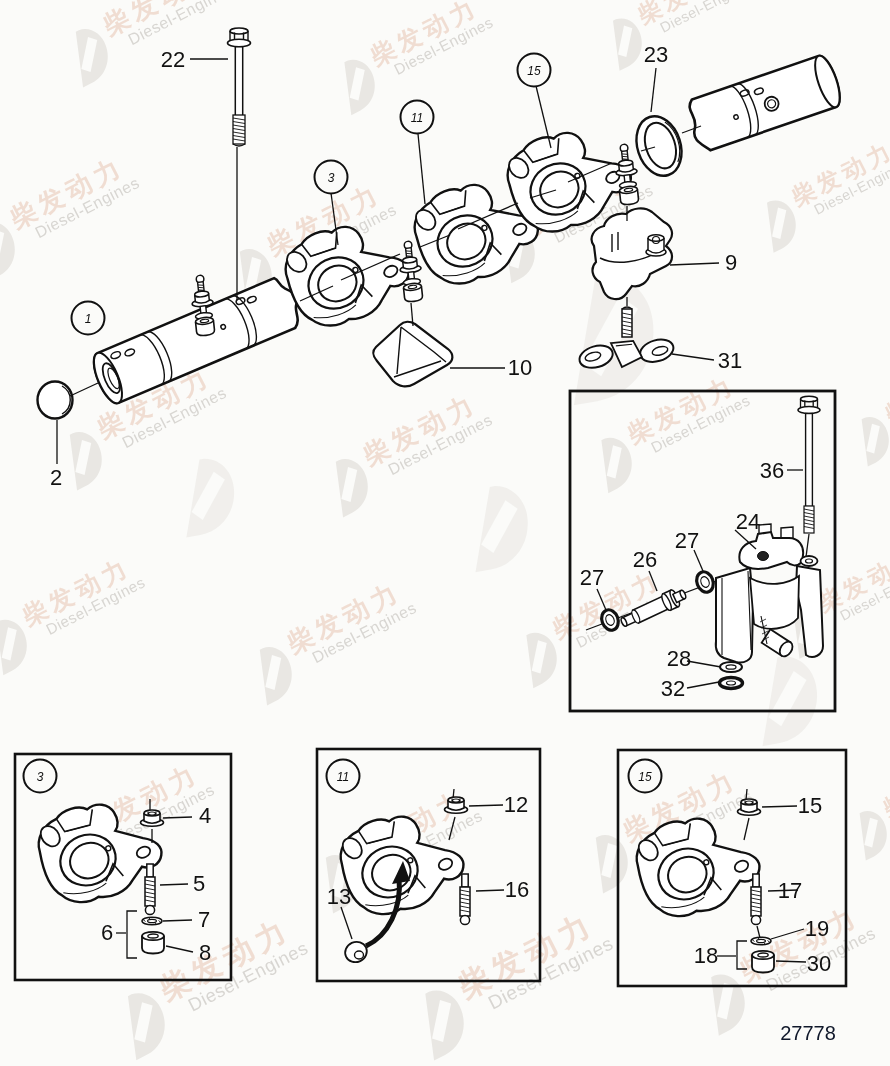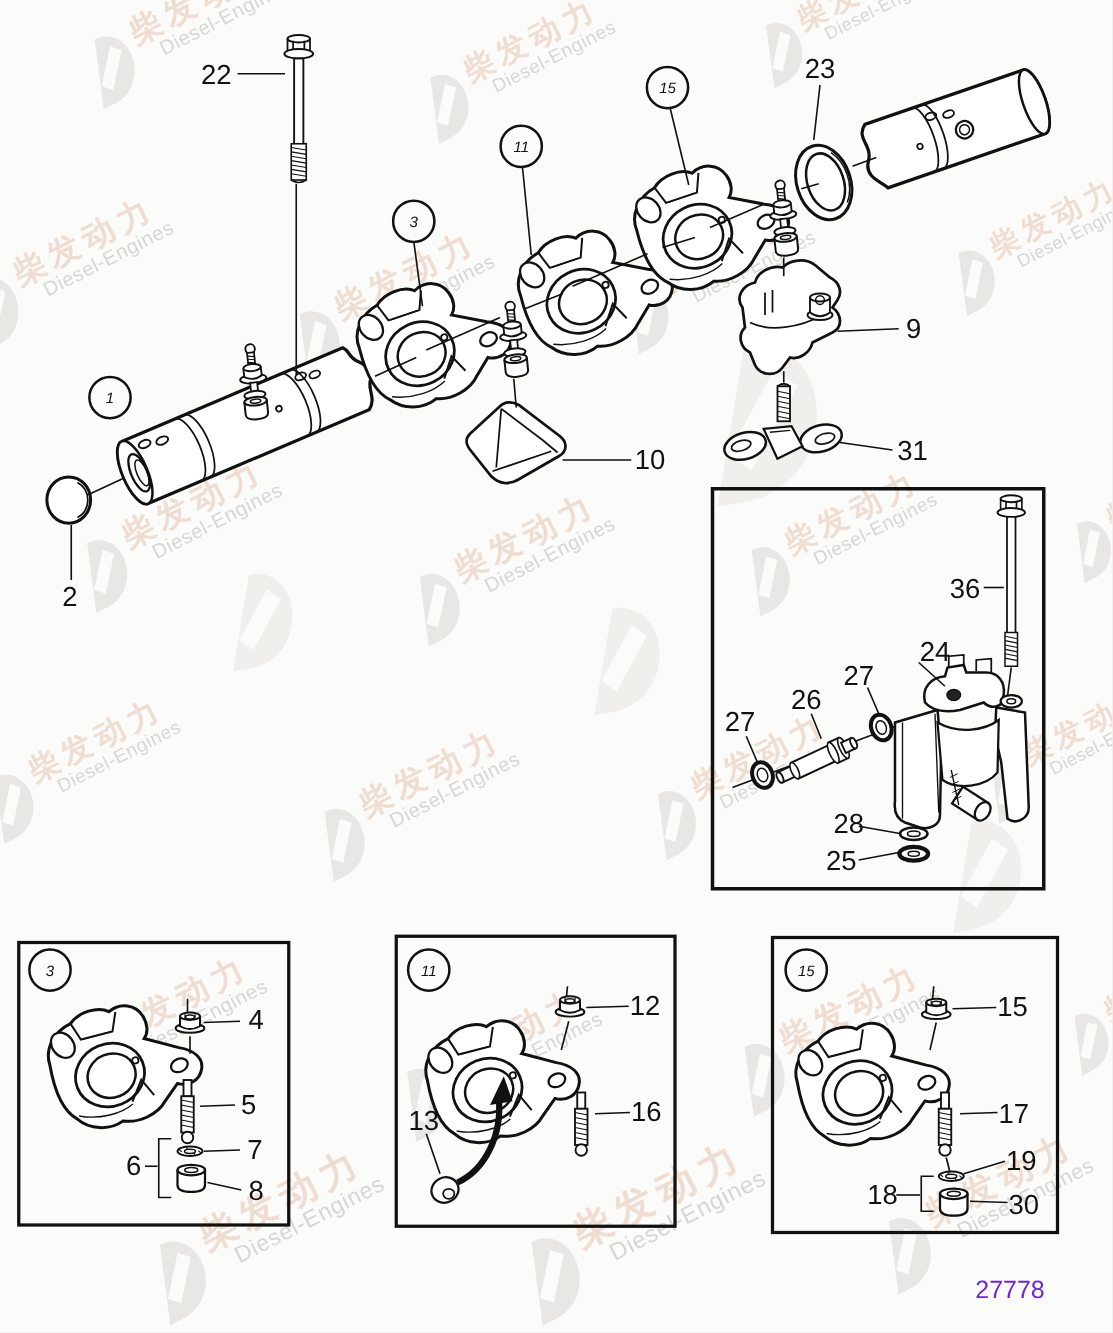--- a/index.html
+++ b/index.html
@@ -12,21 +12,21 @@
       transform-origin:left top;white-space:nowrap;}
   .wm .tb{display:flex;flex-direction:column;}
   .wm .cn{font-size:26px;font-weight:700;letter-spacing:5px;color:#f0ddd2;line-height:1;}
   .wm .en{font-size:16px;color:#d8d6d2;letter-spacing:.5px;margin:2px 0 0 16px;line-height:1;}
   .biglogo{position:absolute;pointer-events:none;opacity:.55;}
   
   .co{position:absolute;transform:translate(-50%,-50%);font-size:22px;color:#111;
       line-height:1;white-space:nowrap;}
   .co.circ{width:31px;height:31px;border:2.2px solid #111;border-radius:50%;
       display:flex;align-items:center;justify-content:center;font-size:12px;font-style:italic;}
-  .fig-num{position:absolute;transform:translate(-50%,-50%);font-size:20px;color:#6d28d9;}
+  .fig-num{position:absolute;transform:translate(-50%,-50%);font-size:20px;color:#0f172a;}
   
   svg .ln{stroke:#111;stroke-width:1.3;fill:none;}
   svg .o{stroke:#111;fill:#fff;}
   svg .d{stroke:#111;fill:none;}
 </style>
 </head>
 <body>
 
 <div class="stage">
 
@@ -561,36 +561,36 @@
     <div class="co" style="left:730px;top:361px">31</div>
     <div class="co" style="left:173px;top:60px">22</div>
     <div class="co" style="left:656px;top:55px">23</div>
 
     <div class="co" style="left:748px;top:522px">24</div>
     <div class="co" style="left:772px;top:471px">36</div>
     <div class="co" style="left:645px;top:560px">26</div>
     <div class="co" style="left:687px;top:541px">27</div>
     <div class="co" style="left:592px;top:578px">27</div>
     <div class="co" style="left:679px;top:659px">28</div>
-    <div class="co" style="left:673px;top:689px">25</div>
+    <div class="co" style="left:673px;top:689px">32</div>
 
     <div class="co circ" style="left:40px;top:776px">3</div>
     <div class="co" style="left:205px;top:816px">4</div>
     <div class="co" style="left:199px;top:884px">5</div>
     <div class="co" style="left:107px;top:933px">6</div>
     <div class="co" style="left:204px;top:920px">7</div>
     <div class="co" style="left:205px;top:953px">8</div>
 
     <div class="co circ" style="left:343px;top:776px">11</div>
     <div class="co" style="left:516px;top:805px">12</div>
     <div class="co" style="left:517px;top:890px">16</div>
     <div class="co" style="left:339px;top:897px">13</div>
 
     <div class="co circ" style="left:645px;top:776px">15</div>
     <div class="co" style="left:810px;top:806px">15</div>
-    <div class="co" style="left:811px;top:891px">17</div>
+    <div class="co" style="left:790px;top:891px">17</div>
     <div class="co" style="left:706px;top:956px">18</div>
     <div class="co" style="left:817px;top:929px">19</div>
     <div class="co" style="left:819px;top:964px">30</div>
 
     <div class="fig-num" style="left:808px;top:1033px">27778</div>
   </div>
 </div>
 
 </body></html>

